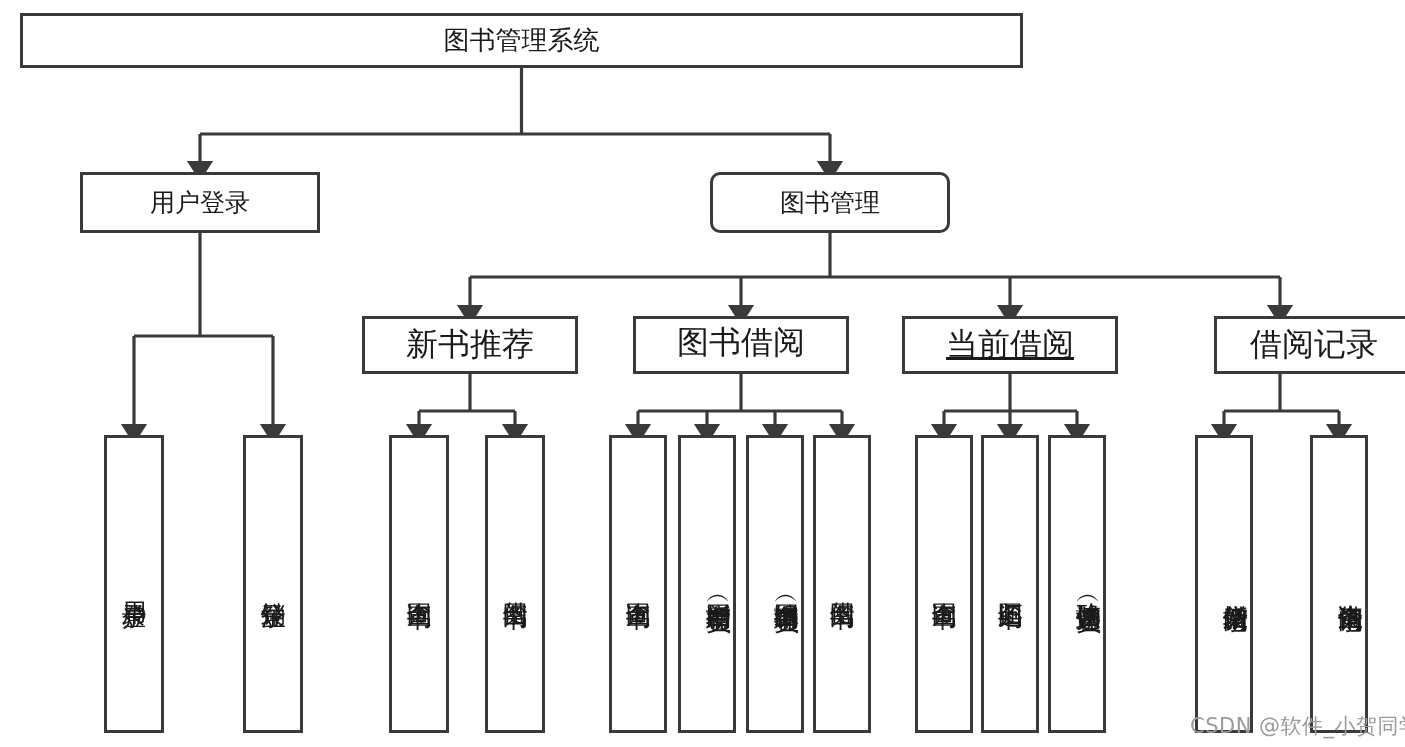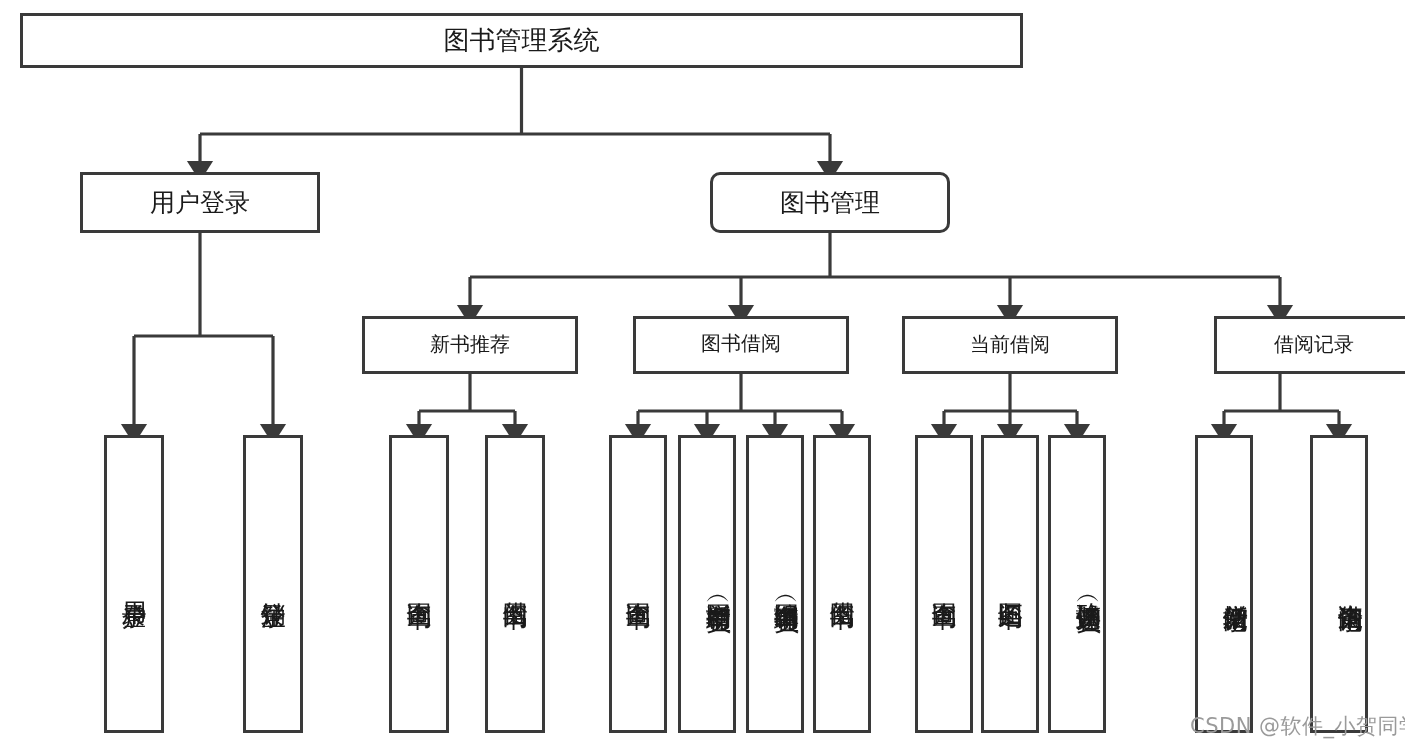--- a/index.html
+++ b/index.html
@@ -35,21 +35,21 @@
     color: #1a1a1a;
     line-height: 1.18;
   }
   .node-root {
     font-size: 26px;
   }
   .node-l2 {
     font-size: 25px;
   }
   .node-l3 {
-    font-size: 20px;
+    font-size: 32px;
   }
   .node-leaf {
     font-size: 25px;
     writing-mode: vertical-rl;
     text-orientation: upright;
     align-items: flex-start;
     justify-content: center;
     padding-top: 6px;
     letter-spacing: 1px;
   }
@@ -122,21 +122,21 @@
       </div>
       <div class="node-box node-l2" style="left: 710px; top: 172px; width: 240px; height: 61px; border-radius: 10px;">
         <span>图书管理</span>
       </div>
       <div class="node-box node-l3" style="left: 362px; top: 316px; width: 216px; height: 58px;">
         <span>新书推荐</span>
       </div>
       <div class="node-box node-l3" style="left: 633px; top: 316px; width: 216px; height: 58px; font-family: Liberation Mono, monospace;">
         <span>图书借阅</span>
       </div>
-      <div class="node-box node-l3" style="left: 902px; top: 316px; width: 216px; height: 58px;">
+      <div class="node-box node-l3" style="left: 902px; top: 316px; width: 216px; height: 58px; text-decoration: underline;">
         <span>当前借阅</span>
       </div>
       <div class="node-box node-l3" style="left: 1172px; top: 316px; width: 200px; height: 58px; margin-left: 42px;">
         <span>借阅记录</span>
       </div>
       <div class="node-box node-leaf leaf-center" style="left: 104px; top: 435px; width: 60px; height: 298px;">
         <span>用户登录</span>
       </div>
       <div class="node-box node-leaf leaf-center" style="left: 243px; top: 435px; width: 60px; height: 298px;">
         <span>注销登录</span>

